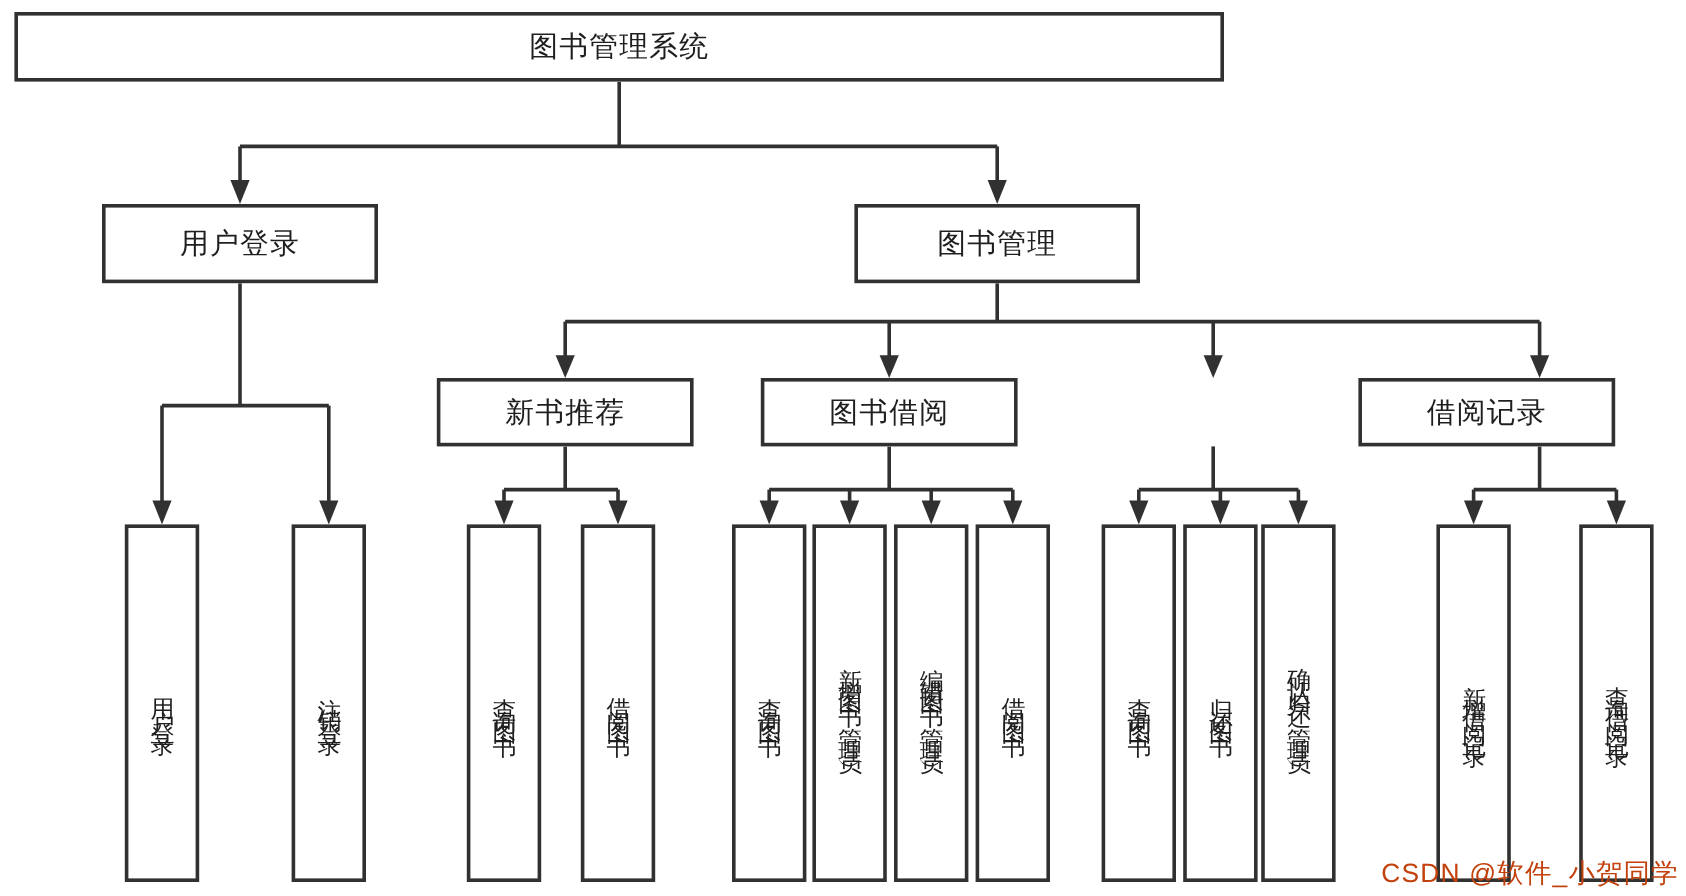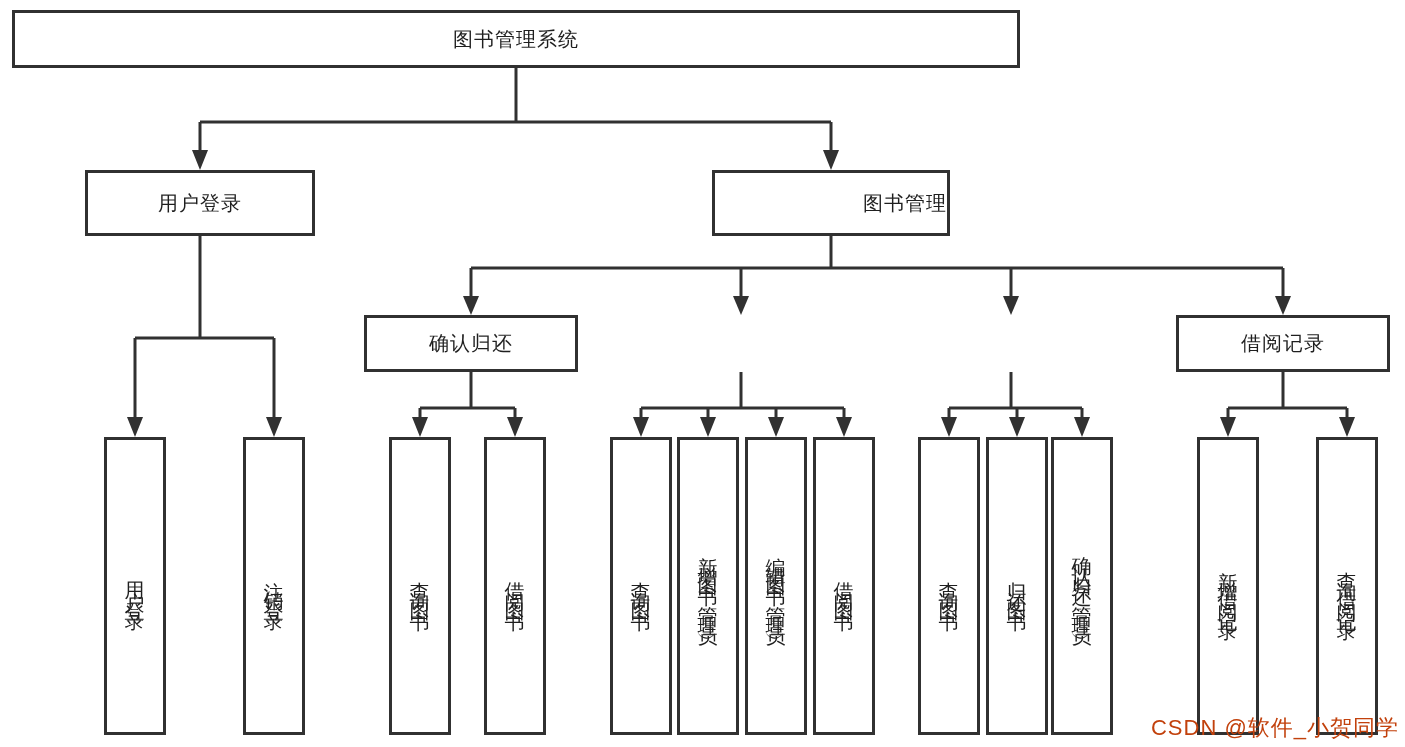--- a/index.html
+++ b/index.html
@@ -23,32 +23,32 @@
   }
   .node {
     position: absolute;
     box-sizing: border-box;
     background: #ffffff;
     border: 3px solid #313131;
     display: flex;
     align-items: center;
     justify-content: center;
     color: #1f1f1f;
-    font-size: 20px;
+    font-size: 24px;
     letter-spacing: 1px;
     z-index: 2;
   }
   .node-root   { left: 12px;  top: 10px;  width: 1008px; height: 58px; }
   .node-l2a    { left: 85px;  top: 170px; width: 230px;  height: 66px; }
-  .node-l2b    { left: 712px; top: 170px; width: 238px;  height: 66px; justify-content: flex-end; }
+  .node-l2b    { left: 712px; top: 170px; width: 238px;  height: 66px; }
   .node-l3     { top: 315px; width: 214px; height: 57px; }
   .node-l3-1   { left: 364px; }
   .node-l3-2   { left: 634px; }
   .node-l3-3   { left: 904px; }
-  .node-l3-4   { left: 1176px; }
+  .node-l3-4   { left: 1132px; }
   .leaf {
     position: absolute;
     box-sizing: border-box;
     top: 437px;
     width: 62px;
     height: 298px;
     background: #ffffff;
     border: 3px solid #313131;
     display: flex;
     align-items: center;
@@ -158,21 +158,24 @@
   </div>
 
   <div class="node node-l2a">
     <span>用户登录</span>
   </div>
   <div class="node node-l2b">
     <span>图书管理</span>
   </div>
 
   <div class="node node-l3 node-l3-1">
-    <span>确认归还</span>
+    <span>新书推荐</span>
+  </div>
+  <div class="node node-l3 node-l3-2">
+    <span>图书借阅</span>
   </div>
   <div class="node node-l3 node-l3-4">
     <span>借阅记录</span>
   </div>
 
   <div class="leaf" style="left:104px">
     <span class="vtext">用户登录</span>
   </div>
   <div class="leaf" style="left:243px">
     <span class="vtext">注销登录</span>

